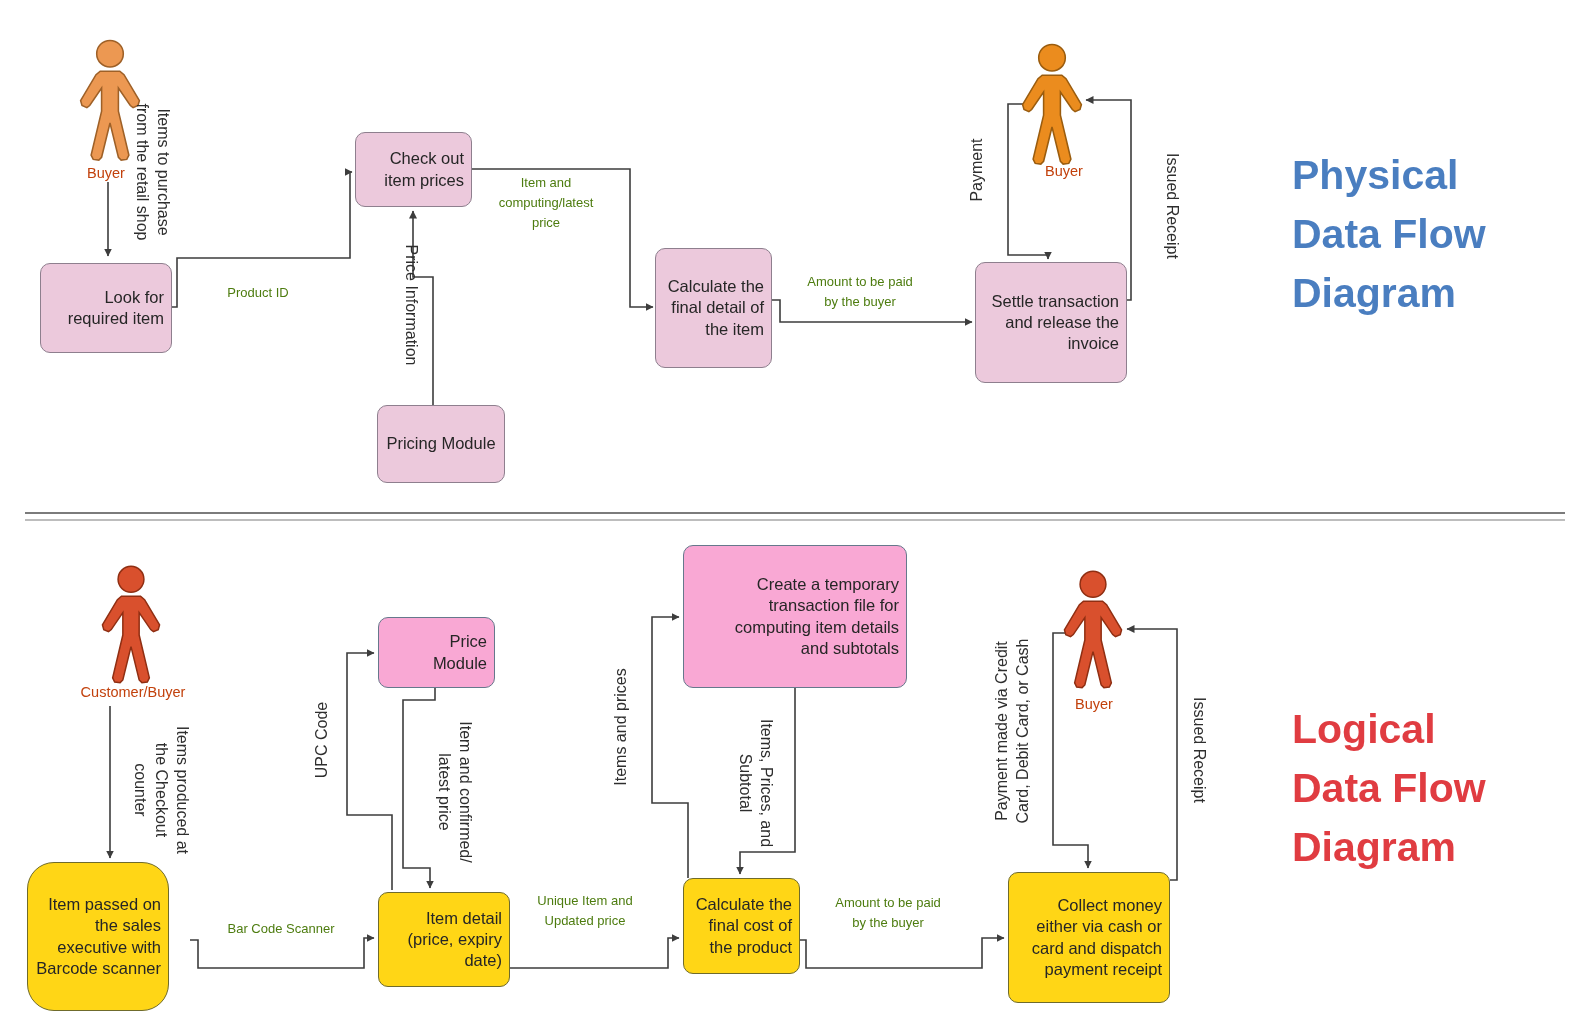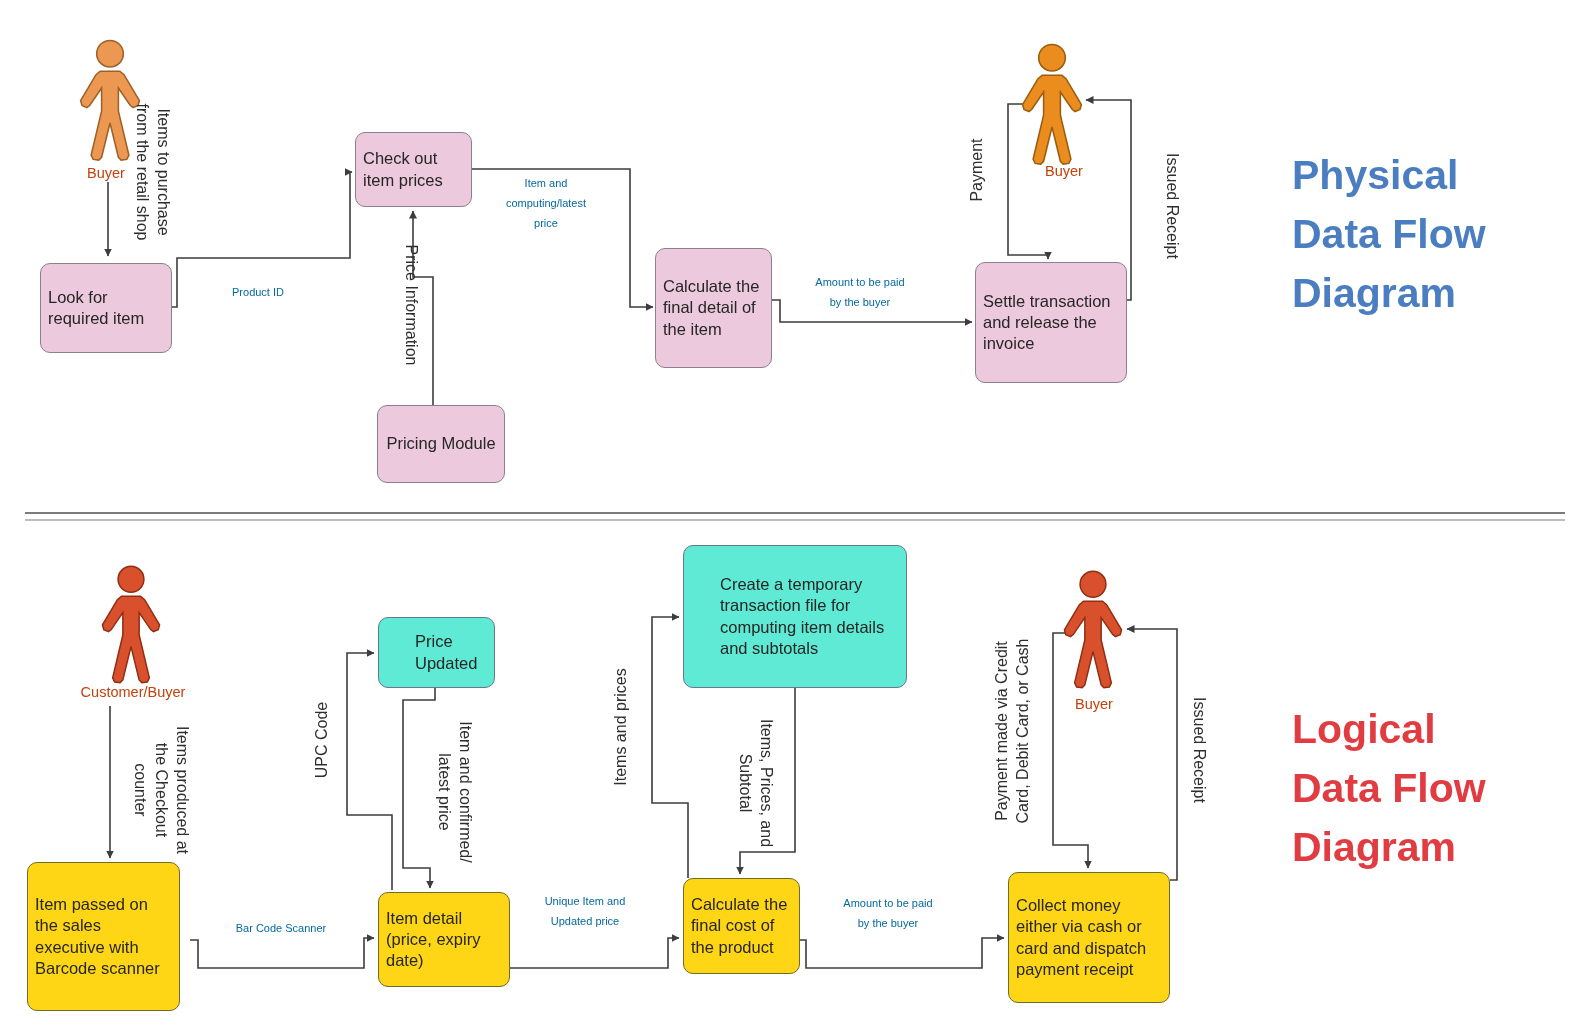--- a/index.html
+++ b/index.html
@@ -1,25 +1,25 @@
 <!DOCTYPE html>
 <html><head>
 <meta charset="utf-8">
 <style>
   html,body{margin:0;padding:0;background:#ffffff;}
   .canvas{position:relative;width:1590px;height:1033px;background:#ffffff;overflow:hidden;
           font-family:"Liberation Sans", sans-serif;color:#2b2b2b;}
   svg.underlay{position:absolute;left:0;top:0;width:1590px;height:1033px;}
   .box{position:absolute;border-radius:10px;display:flex;align-items:center;justify-content:center;
-       text-align:left;padding:5px 7px;box-sizing:border-box;font-size:16.5px;line-height:1.28;color:#262626;}
+       text-align:right;padding:5px 7px;box-sizing:border-box;font-size:16.5px;line-height:1.28;color:#262626;}
   .pink{background:#ecc9dc;border:1.6px solid #8e7f8e;}
-  .blue{background:#5eead4;border:1.6px solid #66788c;padding-left:36px;}
+  .blue{background:#f9a8d4;border:1.6px solid #66788c;padding-left:36px;}
   .yellow{background:#ffd616;border:1.6px solid #6f6b2c;}
   .hlabel{position:absolute;transform:translate(-50%,-50%);text-align:center;white-space:nowrap;
-          font-size:11px;color:#0369a1;}
+          font-size:13px;color:#4d7c0f;}
   .hlabel span{display:block;line-height:20px;}
   .vlabel{position:absolute;text-align:center;white-space:nowrap;font-size:16px;color:#2e2e2e;}
   .vlabel span{display:block;line-height:21px;}
   .rot90{transform:translate(-50%,-50%) rotate(90deg);}
   .rotm90{transform:translate(-50%,-50%) rotate(-90deg);}
   .actor-label{position:absolute;transform:translate(-50%,-50%);font-size:14.5px;color:#c2410c;white-space:nowrap;}
   .title{position:absolute;font-size:41px;font-weight:bold;line-height:59px;white-space:nowrap;}
   .title div{display:block;}
 </style>
 </head>
@@ -106,23 +106,23 @@
   </div>
   <div class="vlabel rotm90" style="left:977px;top:170px;">Payment</div>
   <div class="vlabel rot90" style="left:1172px;top:206px;">Issued Receipt</div>
 
   <div class="title" style="left:1292px;top:146px;">
     <div style="color:#4a7ec0">Physical</div>
     <div style="color:#4a7ec0">Data Flow</div>
     <div style="color:#4a7ec0">Diagram</div>
   </div>
 
-  <div class="box yellow" style="left:27px;top:862px;width:153px;height:149px;">Item passed on the sales executive with Barcode scanner</div>
+  <div class="box yellow" style="left:27px;top:862px;width:142px;height:149px;border-radius:27px;">Item passed on the sales executive with Barcode scanner</div>
   <div class="box yellow" style="left:378px;top:892px;width:132px;height:95px;">Item detail (price, expiry date)</div>
-  <div class="box blue" style="left:378px;top:617px;width:117px;height:71px;">Price Updated</div>
+  <div class="box blue" style="left:378px;top:617px;width:117px;height:71px;">Price Module</div>
   <div class="box blue" style="left:683px;top:545px;width:224px;height:143px;">Create a temporary transaction file for computing item details and subtotals</div>
   <div class="box yellow" style="left:683px;top:878px;width:117px;height:96px;">Calculate the final cost of the product</div>
   <div class="box yellow" style="left:1008px;top:872px;width:162px;height:131px;">Collect money either via cash or card and dispatch payment receipt</div>
 
   <div class="actor-label" style="left:133px;top:692px;">Customer/Buyer</div>
   <div class="actor-label" style="left:1094px;top:704px;">Buyer</div>
 
   <div class="vlabel rot90" style="left:161px;top:790px;">
     <span>Items produced at</span>
     <span>the Checkout</span>

